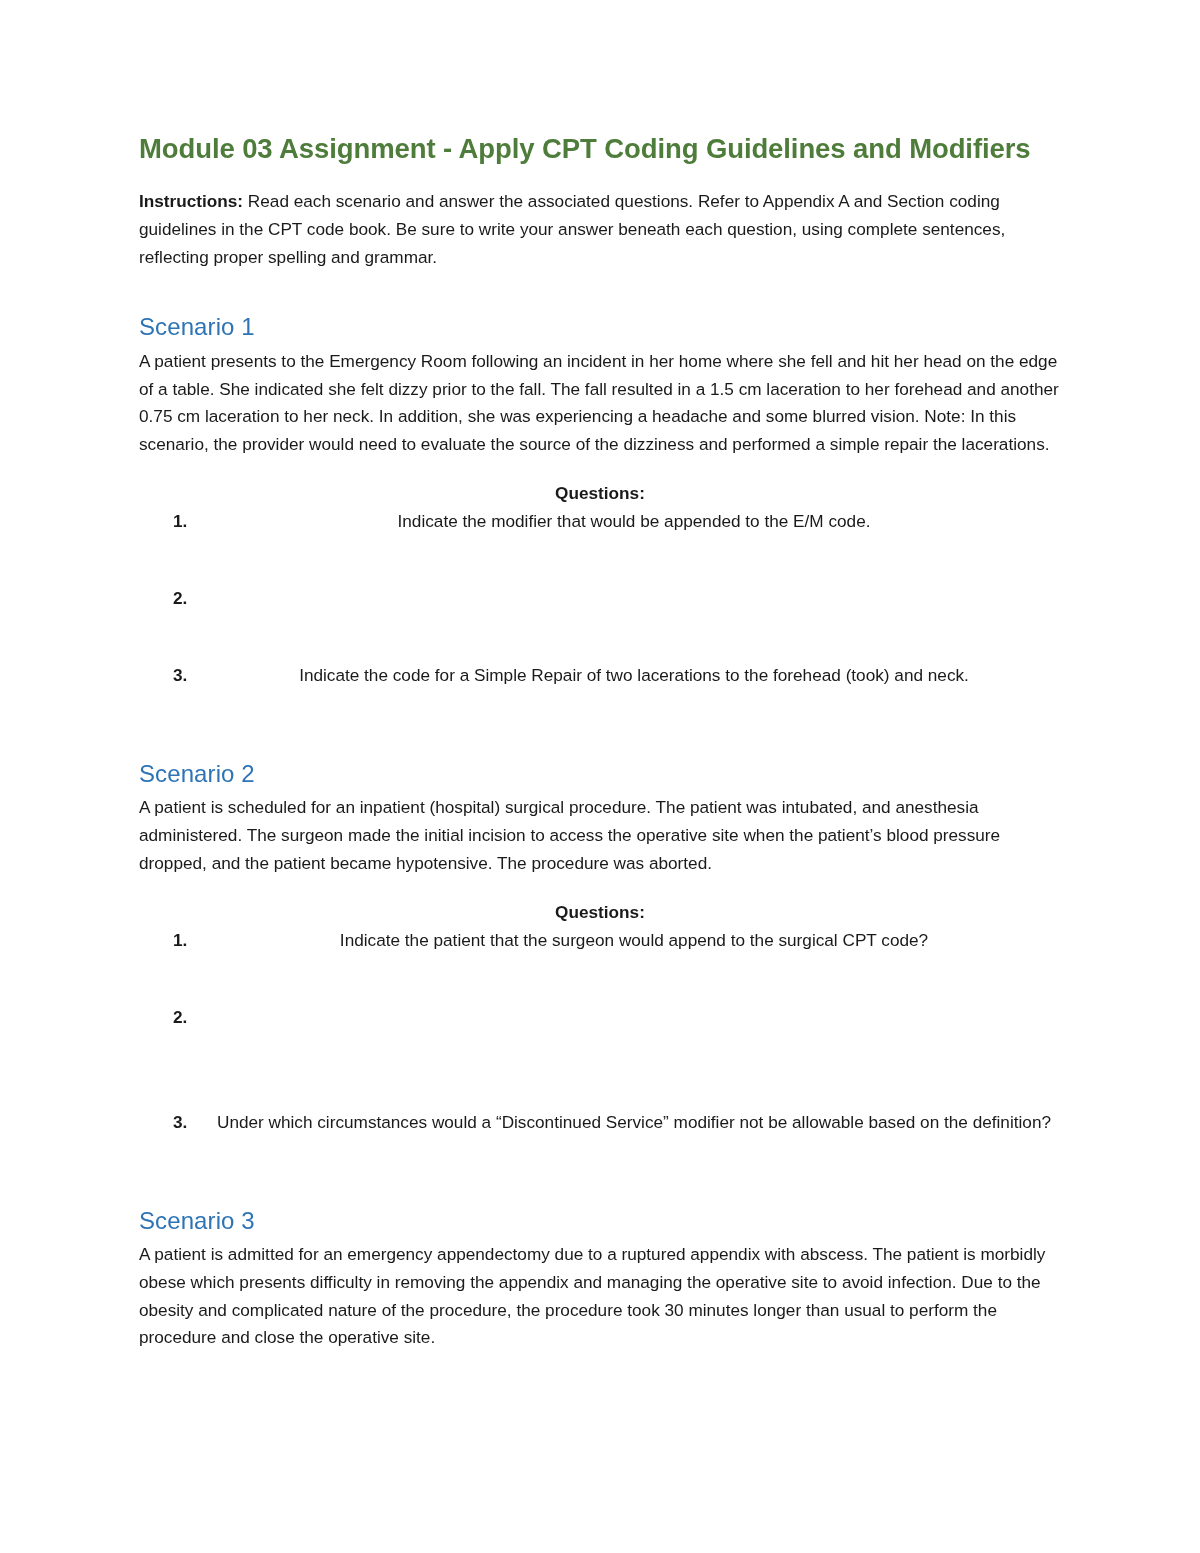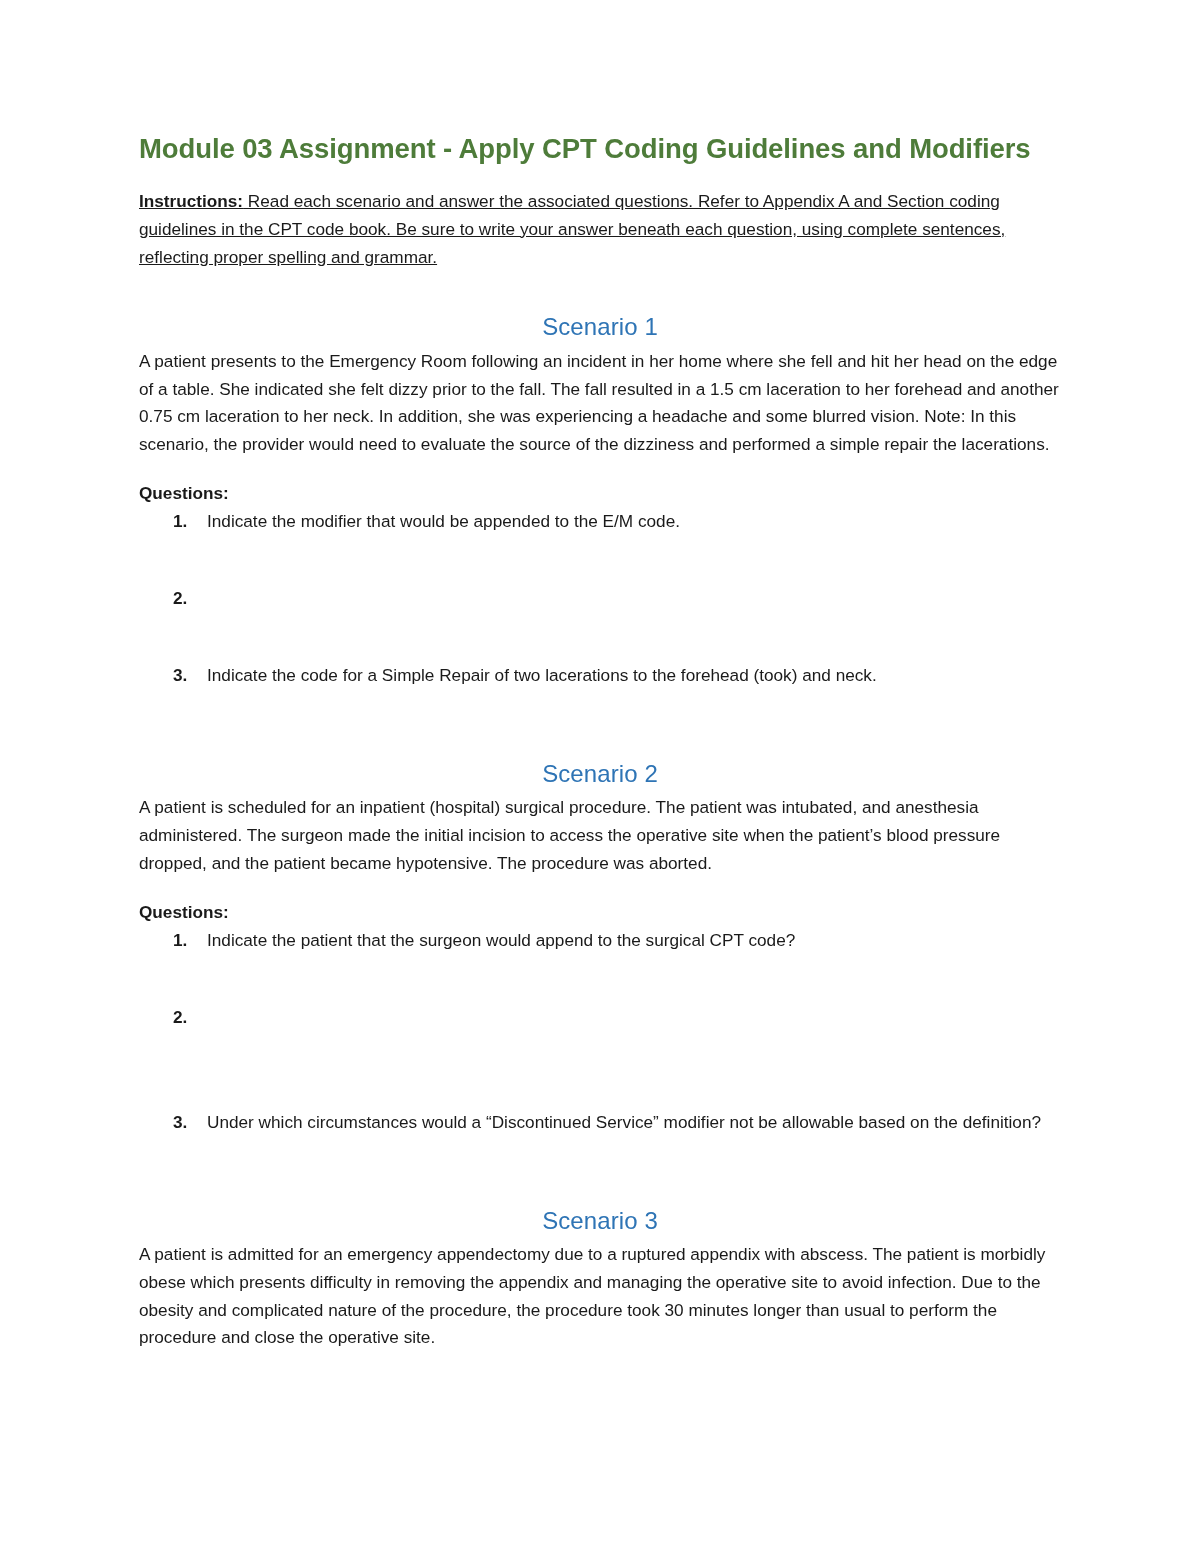--- a/index.html
+++ b/index.html
@@ -37,51 +37,50 @@
     letter-spacing: -0.1px;
     margin: 0;
     padding-top: 134px;
   }
   .instructions {
     font-size: 17.2px;
     line-height: 1.62;
     margin: 0;
     padding-top: 23px;
     color: #1a1a1a;
-    text-decoration: underline;
   }
   .instructions .lead {
     font-weight: bold;
   }
   .scenario-heading {
     font-size: 24px;
     font-weight: normal;
     color: #2E74B5;
     line-height: 1.14;
     margin: 0;
     letter-spacing: 0.1px;
-    text-align: center;
   }
   .scenario-heading.first { padding-top: 42px; }
   .scenario-heading.later  { padding-top: 70px; }
 
   .scenario-body {
     font-size: 17.2px;
     line-height: 1.62;
     margin: 0;
     padding-top: 7px;
     color: #1a1a1a;
   }
   .questions-label {
     font-size: 17.2px;
     font-weight: bold;
     line-height: 1.62;
     margin: 0;
     padding-top: 21px;
     color: #1a1a1a;
+    text-align: center;
   }
   ol.qlist {
     list-style: none;
     margin: 0;
     padding: 0;
   }
   ol.qlist > li {
     position: relative;
     padding-left: 68px;
     font-size: 17.2px;
@@ -92,20 +91,21 @@
   ol.qlist > li .num {
     position: absolute;
     left: 34px;
     top: 0;
     font-weight: bold;
     font-size: 17.2px;
     line-height: 1.62;
   }
   ol.qlist > li .qtext {
     display: block;
+    text-align: center;
   }
   ol.qlist > li.tall { min-height: 105px; }
   ol.qlist > li.last { min-height: 0; }
 </style>
 </head>
 <body>
 
 <div class="page">
   <div class="content">
 

